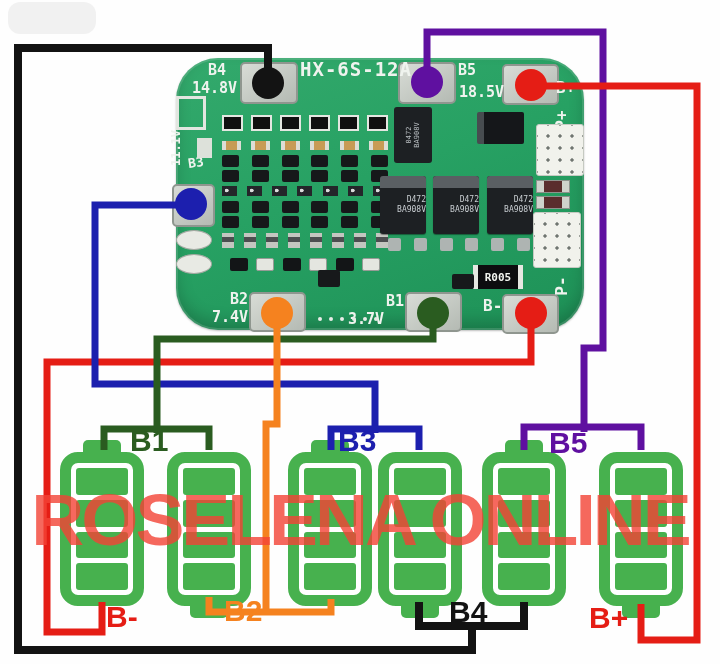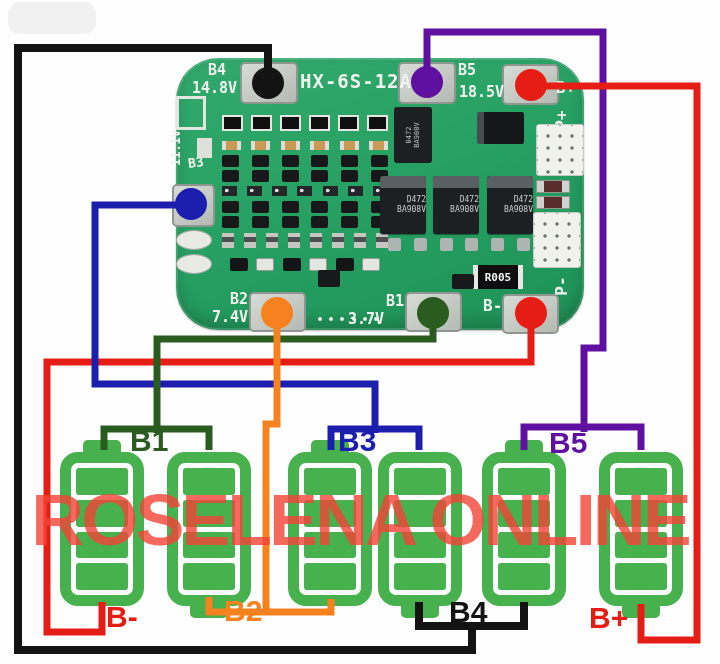--- a/index.html
+++ b/index.html
@@ -89,21 +89,21 @@
   <div class="pad" style="left:240px;top:62px;width:58px;height:42px"></div>
   <div class="pad" style="left:398px;top:62px;width:58px;height:42px"></div>
   <div class="pad" style="left:502px;top:64px;width:57px;height:41px"></div>
   <div class="pad" style="left:172px;top:184px;width:43px;height:43px"></div>
   <div class="pad" style="left:249px;top:292px;width:57px;height:40px"></div>
   <div class="pad" style="left:405px;top:292px;width:57px;height:40px"></div>
   <div class="pad" style="left:502px;top:294px;width:57px;height:40px"></div>
 
   <div class="sk" style="left:208px;top:63px">B4</div>
   <div class="sk" style="left:192px;top:81px">14.8V</div>
-  <div class="sk board-title" style="left:300px;top:72px">HX-6S-12A</div>
+  <div class="sk board-title" style="left:300px;top:60px">HX-6S-12A</div>
   <div class="sk" style="left:458px;top:63px">B5</div>
   <div class="sk" style="left:459px;top:85px">18.5V</div>
   <div class="sk" style="left:556px;top:80px;font-size:16px">B+</div>
   <div class="sk rot" style="left:552px;top:112px;font-size:16px">P+</div>
   <div class="sk rot" style="left:158px;top:142px;font-size:12px">11.1V</div>
   <div class="sk" style="left:188px;top:156px;font-size:13px;transform:rotate(-8deg)">B3</div>
   <div class="sk" style="left:214px;top:292px;width:34px;text-align:right">B2</div>
   <div class="sk" style="left:192px;top:310px;width:56px;text-align:right">7.4V</div>
   <div class="sk" style="left:370px;top:294px;width:34px;text-align:right">B1</div>
   <div class="sk" style="left:348px;top:312px;width:56px;text-align:left">3.7V</div>

